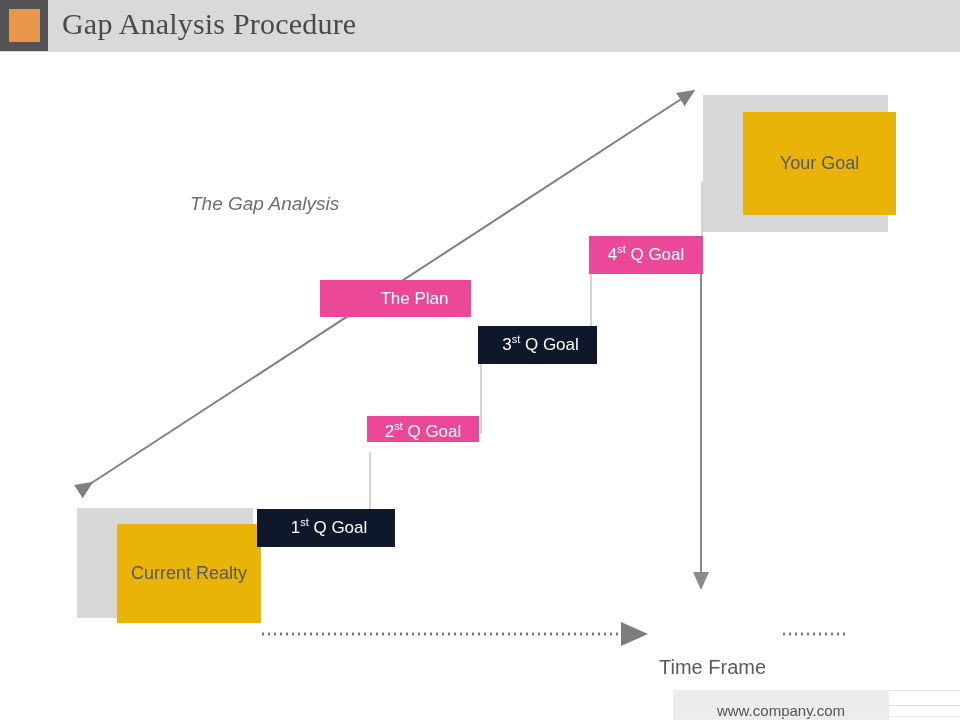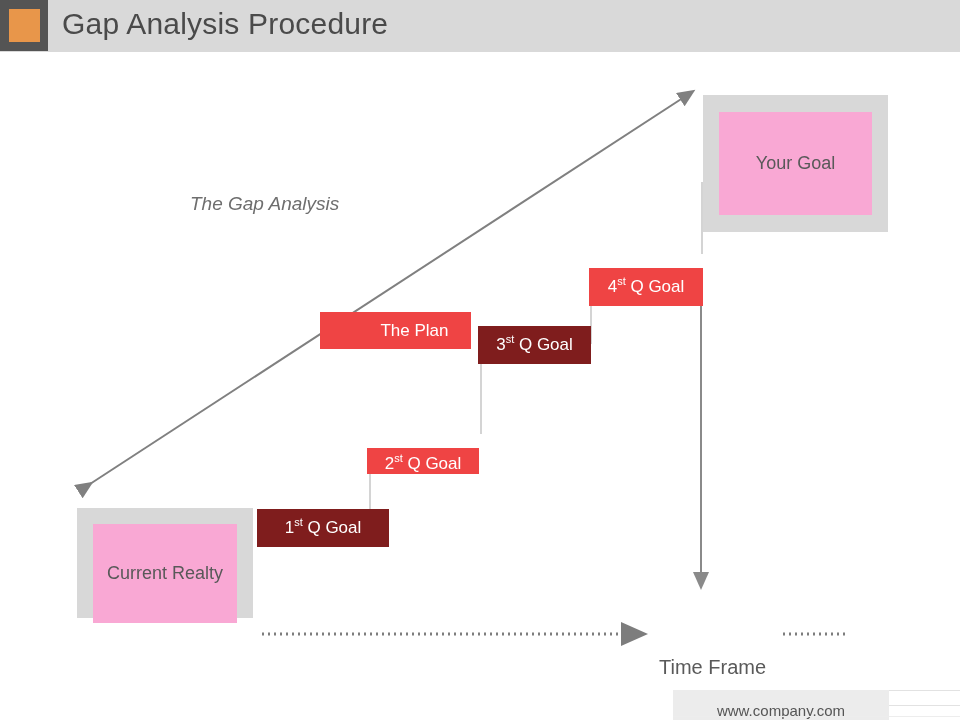--- a/index.html
+++ b/index.html
@@ -30,38 +30,39 @@
   }
   #logo-square {
     position: absolute;
     left: 9px; top: 9px;
     width: 31px; height: 33px;
     background: #e8964a;
   }
   #page-title {
     position: absolute;
     left: 62px; top: 7px;
-    font-family: Liberation Sans, sans-serif;
+    font-family: Liberation Serif, serif;
     font-size: 30px;
     color: #4a4a4a;
     letter-spacing: 0.2px;
     white-space: nowrap;
   }
 
   
   .frame-box {
     position: absolute;
     background: #d8d8d8;
   }
   .frame-inner {
     position: absolute;
-    background: #f9a8d4;
+    background: #eab308;
     display: flex;
     align-items: center;
     justify-content: center;
+    margin-left: 24px;
   }
   .frame-label {
     font-size: 18px;
     color: #595959;
     white-space: nowrap;
   }
 
   #goal-box { left: 703px; top: 95px; width: 185px; height: 137px; }
   #goal-box .frame-inner { left: 16px; top: 17px; width: 153px; height: 103px; }
 
@@ -83,22 +84,22 @@
     justify-content: center;
     color: #ffffff;
     font-size: 17px;
     white-space: nowrap;
   }
   .step-box sup {
     font-size: 11px;
     vertical-align: super;
     line-height: 0;
   }
-  .mauve { background: #7f1d1d; }
-  .orange { background: #ef4444; margin-top: 32px; }
+  .mauve { background: #0f172a; padding-left: 6px; }
+  .orange { background: #ec4899; }
 
   
   #gap-analysis-label {
     position: absolute;
     left: 190px; top: 193px;
     font-size: 19px;
     color: #6e6e6e;
     white-space: nowrap;
     font-style: italic;
   }

